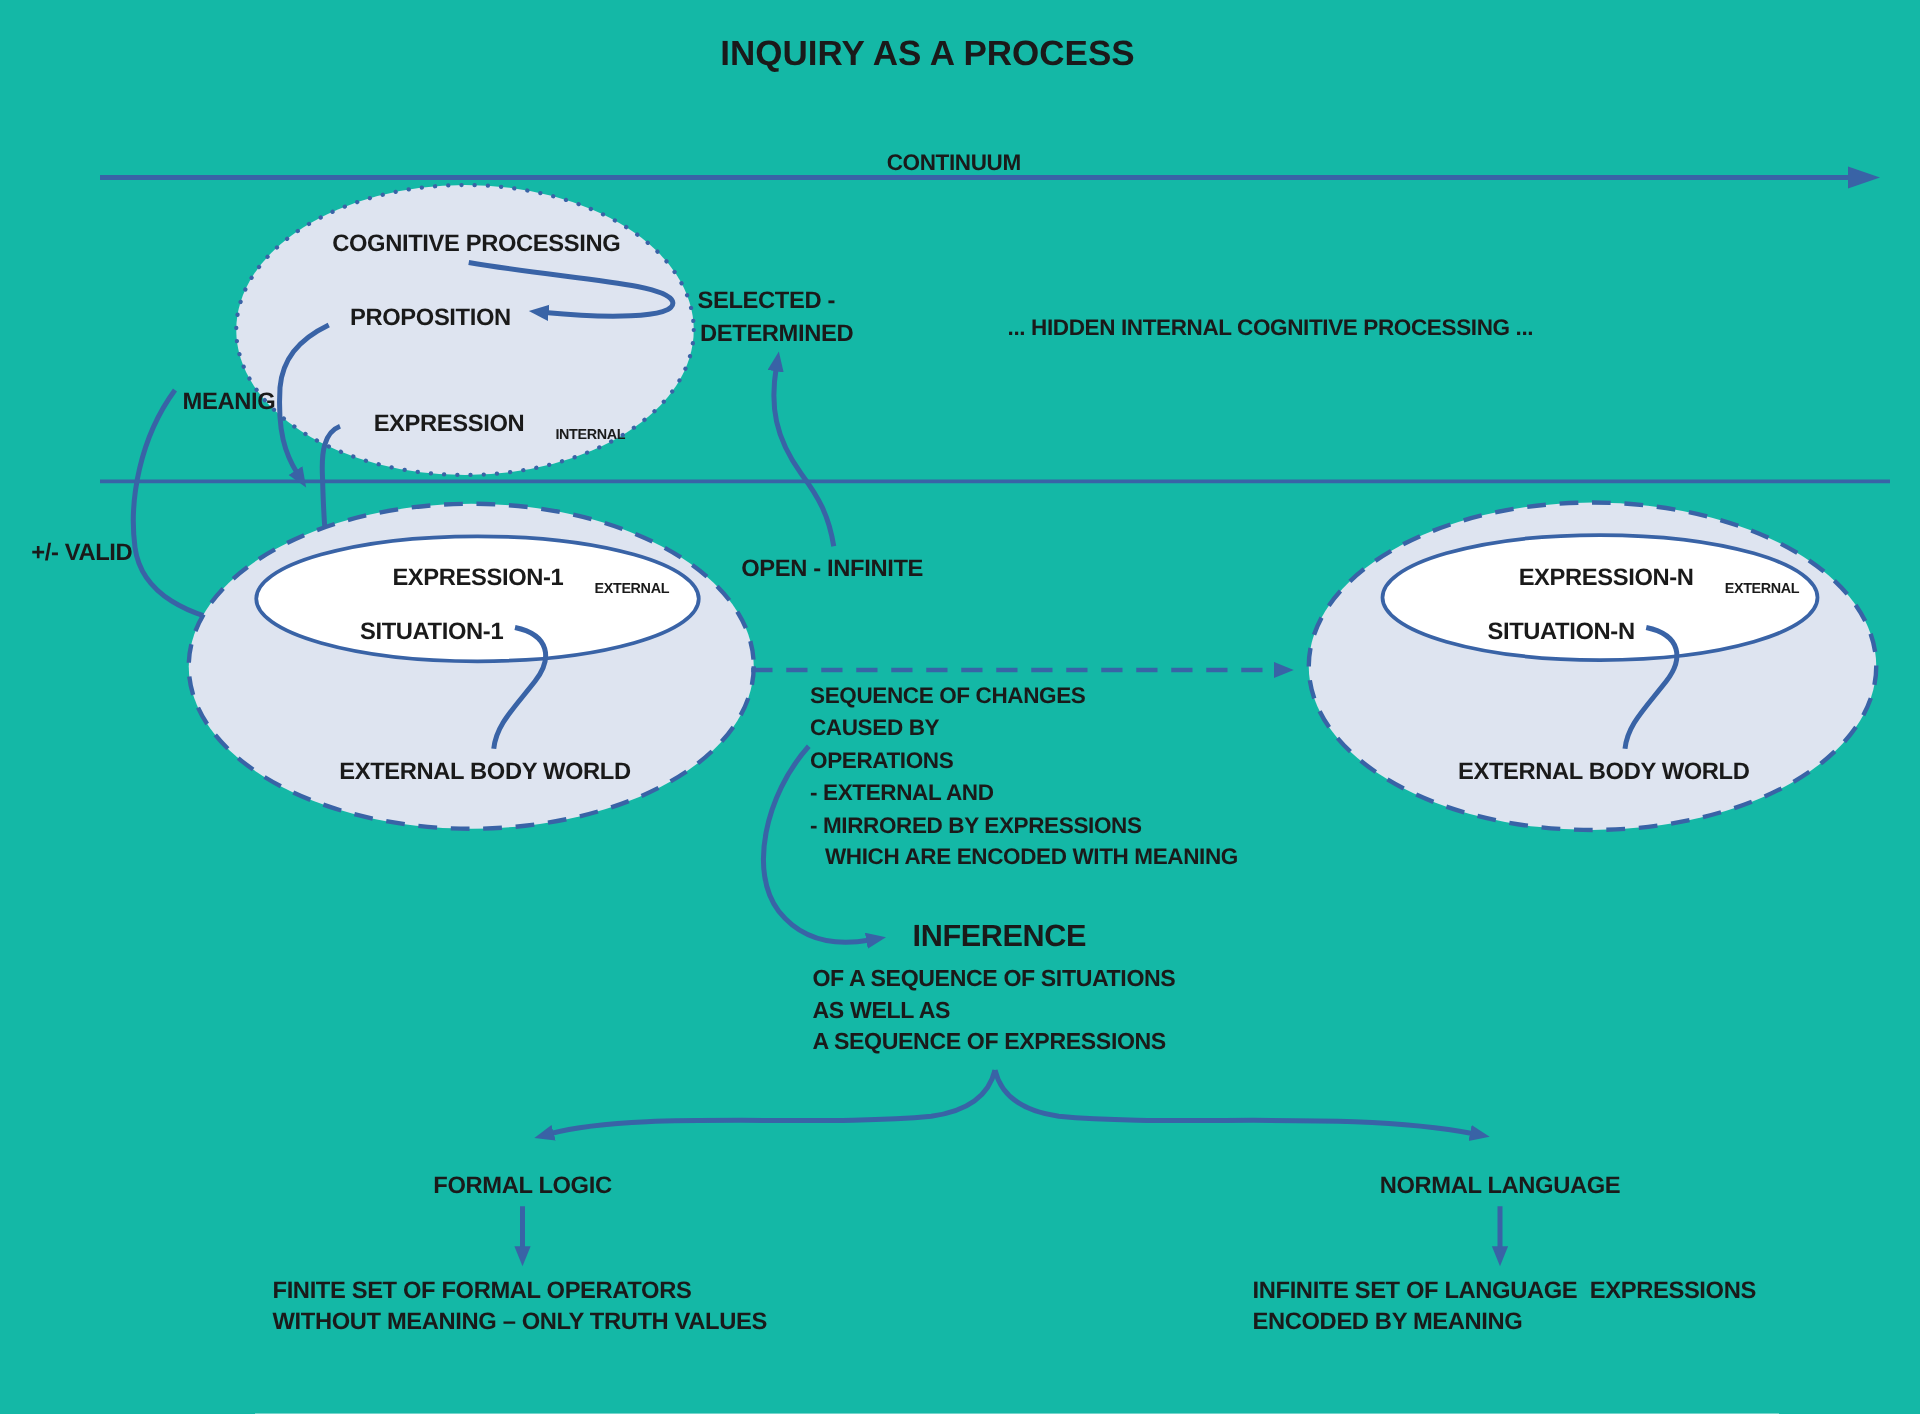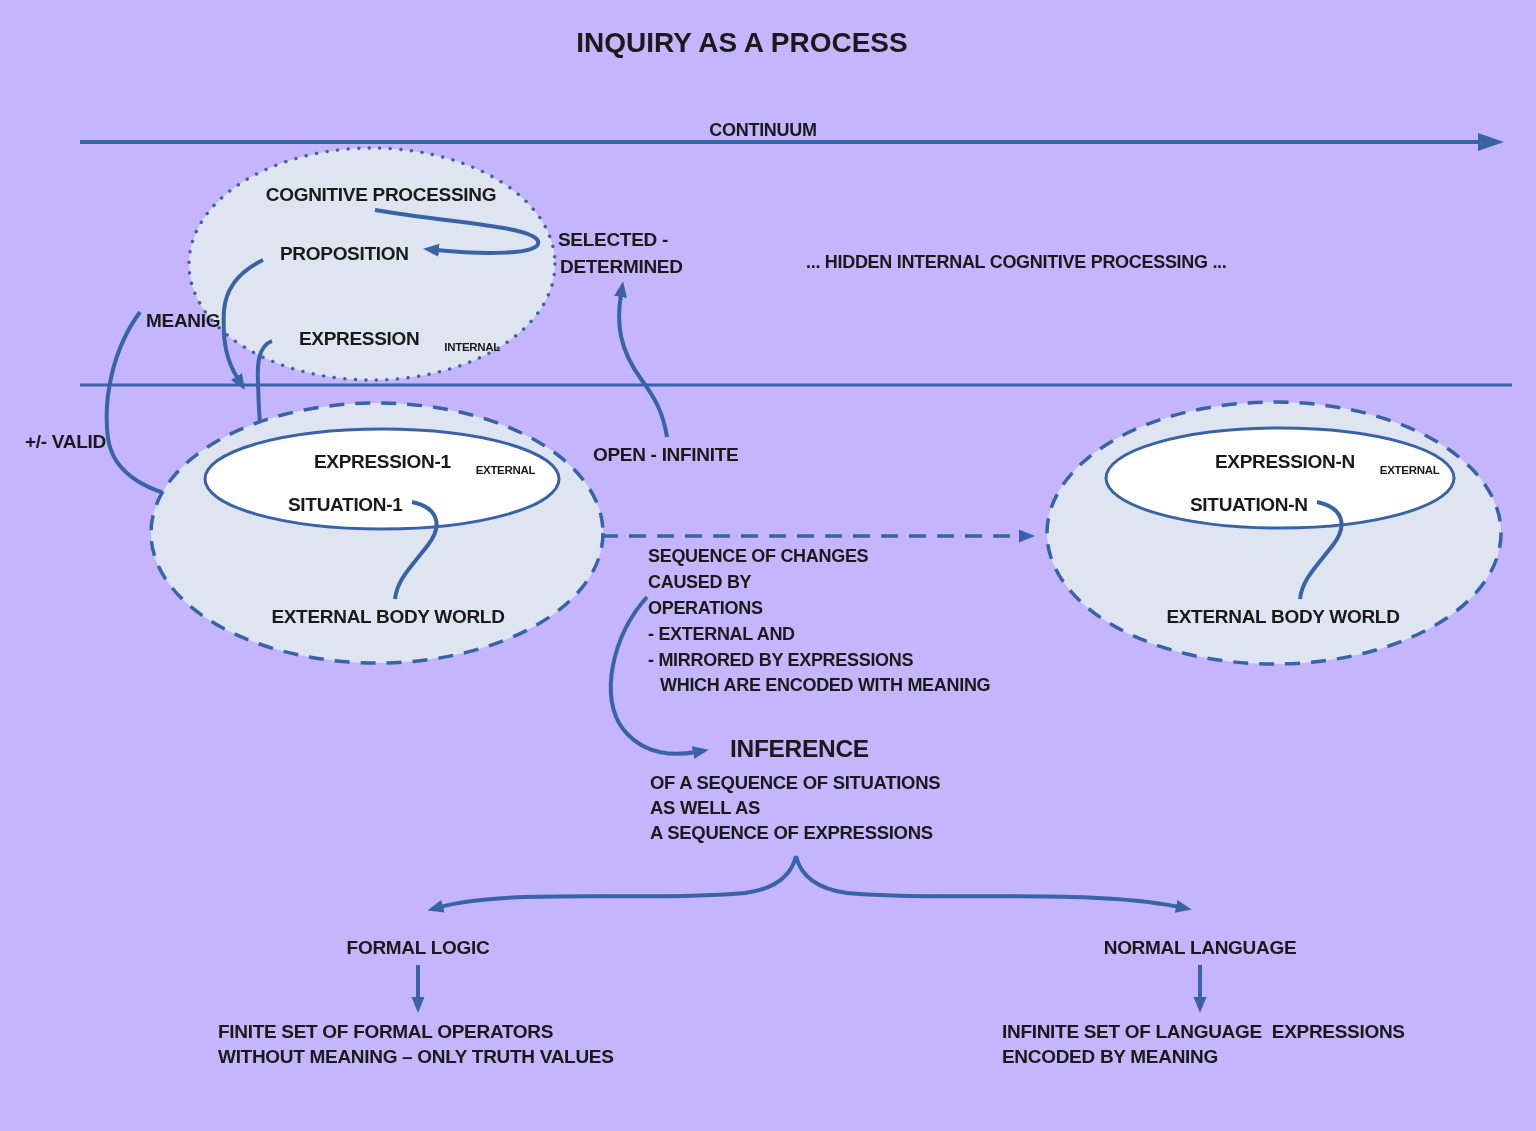--- a/index.html
+++ b/index.html
@@ -1,19 +1,19 @@
 <!DOCTYPE html>
 <html><head>
 <meta charset="utf-8">
 <style>
   html,body{margin:0;padding:0;background:#ffffff;}
   .canvas{
     position:relative;
     width:1536px;height:1131px;
-    background:#c4b5fd;
+    background:#14b8a6;
     font-family:"Liberation Sans", sans-serif;
     overflow:hidden;
   }
   svg{display:block;}
   svg text{
     fill:#1a1a1a;
     font-family:"Liberation Sans", sans-serif;
     font-weight:700;
     letter-spacing:-0.3px;
     white-space:pre;

